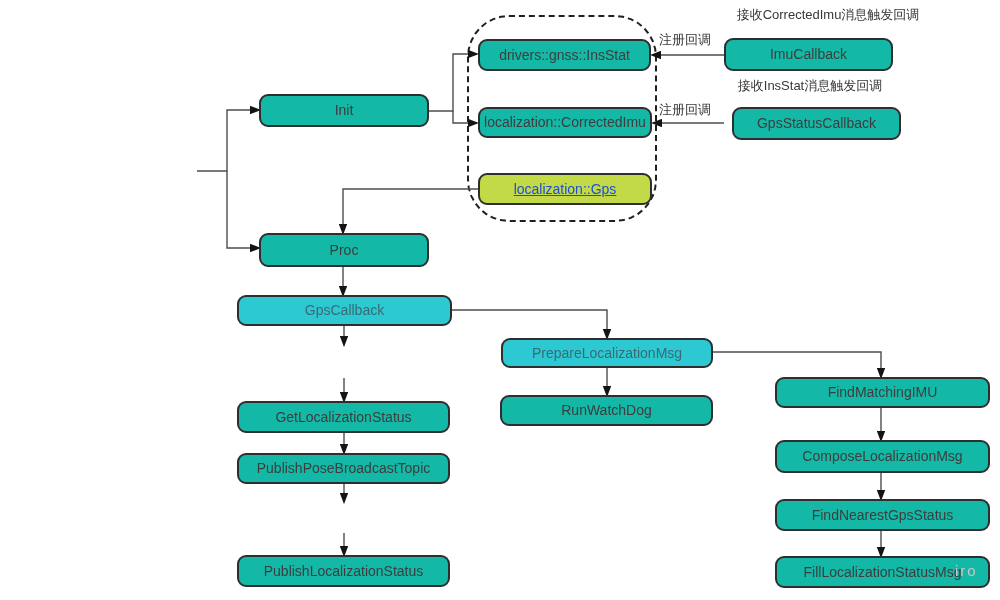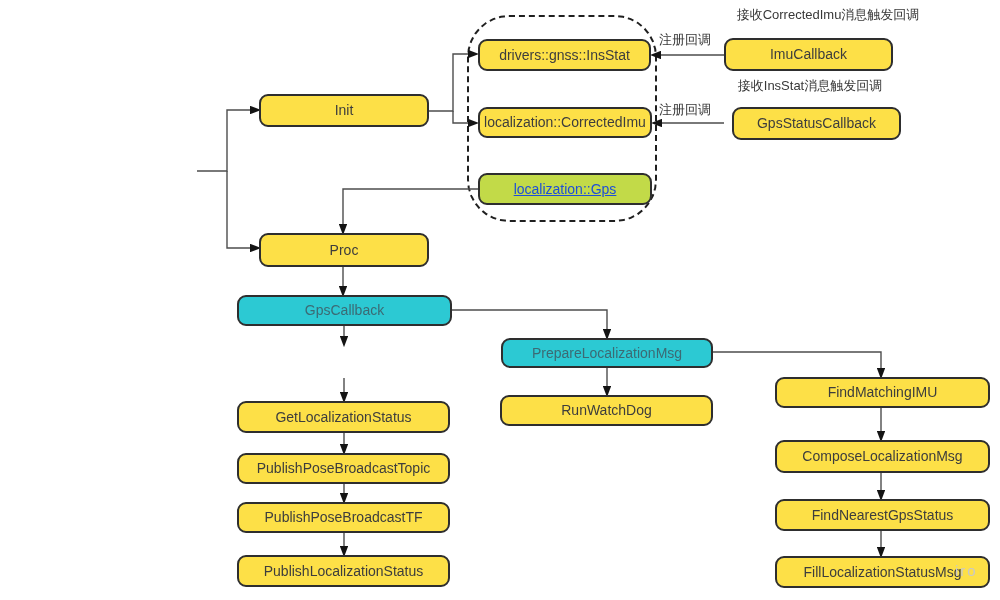--- a/index.html
+++ b/index.html
@@ -2,21 +2,21 @@
 <html><head>
 <meta charset="utf-8">
 <style>
   html,body { margin:0; padding:0; background:#ffffff; }
   .stage {
     position:relative; width:1000px; height:600px; background:#ffffff;
     font-family:"Liberation Sans","DejaVu Sans",sans-serif; overflow:hidden;
   }
   .node {
     position:absolute; box-sizing:border-box;
-    border:2px solid #2e2e2e; border-radius:9px; background:#fde047;
+    border:2px solid #2e2e2e; border-radius:9px; background:#14b8a6;
     display:flex; align-items:center; justify-content:center;
     font-size:14px; color:#3d3d3d; text-align:center; line-height:1.15;
     z-index:3;
   }
   .node.cyan  { background:#2cc9d3; color:#3c6a74; }
   .node.green { background:#c2da48; color:#1d4ed8;text-decoration:underline; }
   .ellipse {
     border-radius:50%; font-size:16px; line-height:1.4; padding:0 22px;
   }
   .dashed-box {
@@ -85,21 +85,20 @@
 
   <div class="node" style="left:724px; top:107px; width:169px; height:33px;margin-left:8px;">GpsStatusCallback</div>
 
   <div class="node cyan" style="left:237px; top:295px; width:215px; height:31px;">GpsCallback</div>
 
 
   <div class="node" style="left:237px; top:401px; width:213px; height:32px;">GetLocalizationStatus</div>
 
   <div class="node" style="left:237px; top:453px; width:213px; height:31px;">PublishPoseBroadcastTopic</div>
 
-  <div class="node" style="left:237px; top:502px; width:213px; height:31px;">PublishPoseBroadcastTF</div>
 
   <div class="node" style="left:237px; top:555px; width:213px; height:32px;">PublishLocalizationStatus</div>
 
   <div class="node cyan" style="left:501px; top:338px; width:212px; height:30px;">PrepareLocalizationMsg</div>
 
   <div class="node" style="left:500px; top:395px; width:213px; height:31px;">RunWatchDog</div>
 
   <div class="node" style="left:775px; top:377px; width:215px; height:31px;">FindMatchingIMU</div>
 
   <div class="node" style="left:775px; top:440px; width:215px; height:33px;">ComposeLocalizationMsg</div>

